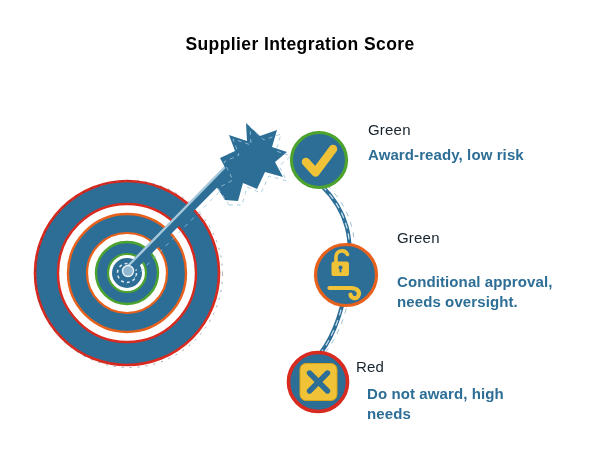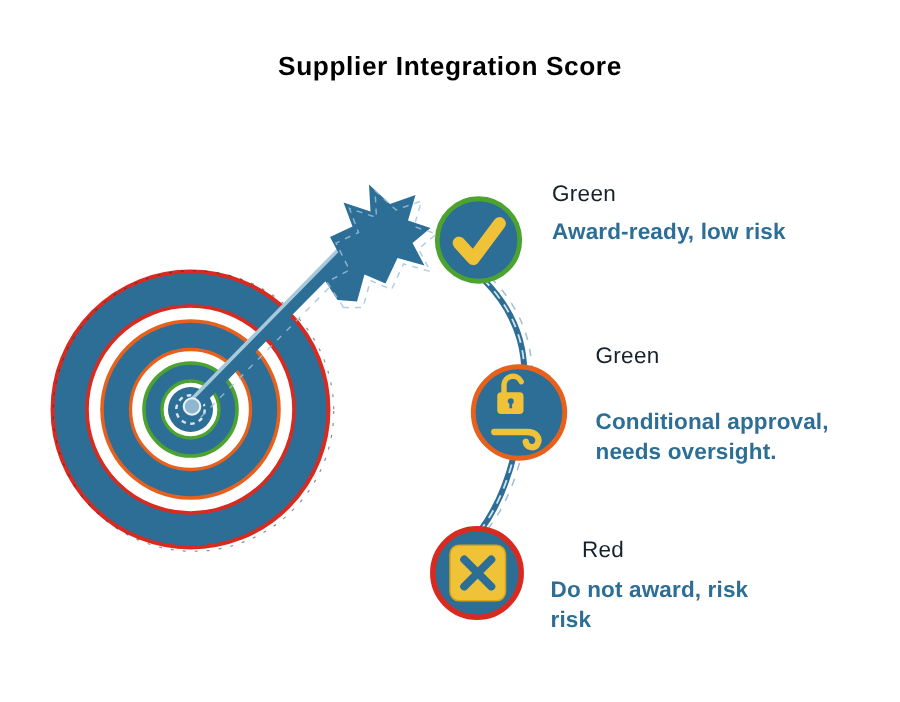--- a/index.html
+++ b/index.html
@@ -32,21 +32,21 @@
     font-size: 15px;
     font-weight: bold;
     color: #2D6E96;
     line-height: 20px;
     letter-spacing: 0.1px;
   }
   #green-label { left: 368px; top: 121px; }
   #green-desc  { left: 368px; top: 145px; width: 225px; }
   #amber-label { left: 397px; top: 229px; }
   #amber-desc  { left: 397px; top: 272px; width: 185px; }
-  #red-label   { left: 388px; top: 358px; }
+  #red-label   { left: 356px; top: 358px; }
   #red-desc    { left: 367px; top: 384px; width: 160px; }
 </style>
 </head>
 <body>
 
 <div class="canvas">
 
   <div class="title">Supplier Integration Score</div>
 
   <svg class="graphic" viewBox="0 0 600 468" xmlns="http://www.w3.org/2000/svg">
@@ -108,15 +108,15 @@
     </g>
   </svg>
 
   <div class="milestone-text m-label" id="green-label">Green</div>
   <div class="milestone-text m-desc" id="green-desc">Award-ready, low risk</div>
 
   <div class="milestone-text m-label" id="amber-label">Green</div>
   <div class="milestone-text m-desc" id="amber-desc">Conditional approval, needs oversight.</div>
 
   <div class="milestone-text m-label" id="red-label">Red</div>
-  <div class="milestone-text m-desc" id="red-desc">Do not award, risk risk</div>
+  <div class="milestone-text m-desc" id="red-desc">Do not award, high needs</div>
 
 </div>
 
 </body></html>

